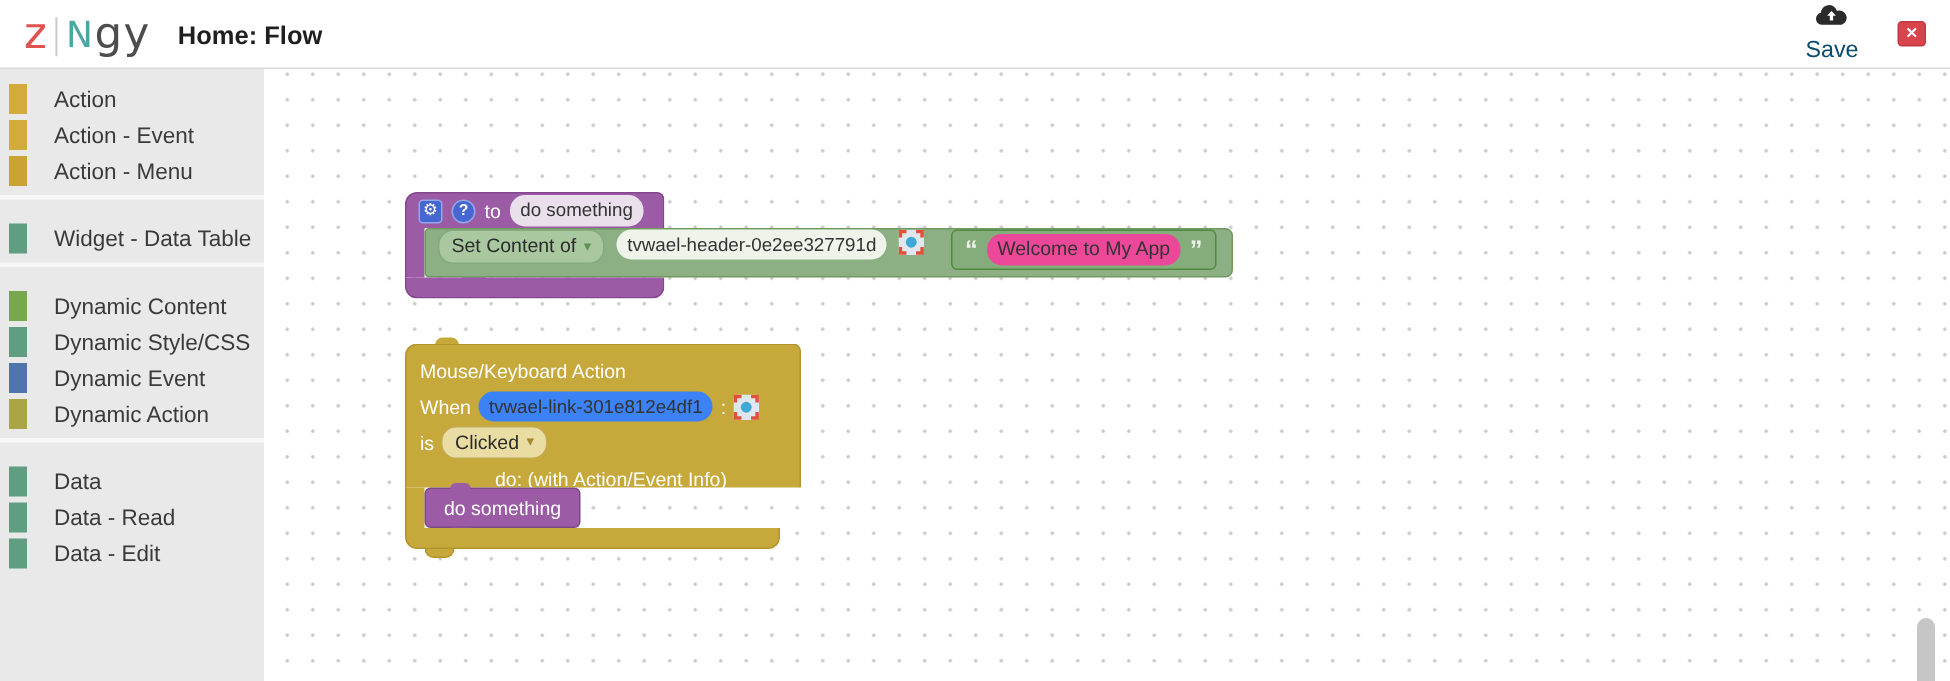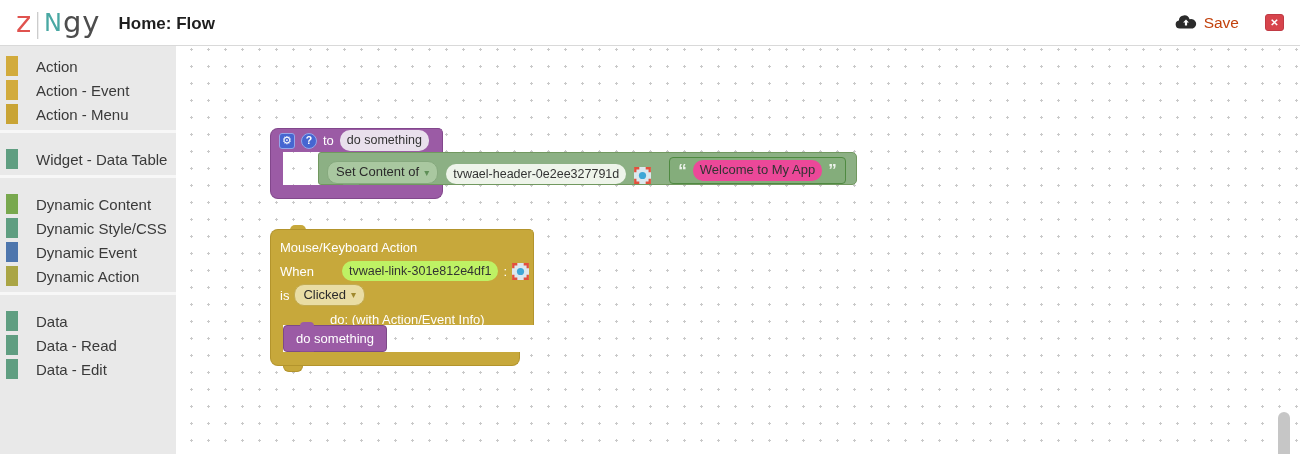--- a/index.html
+++ b/index.html
@@ -11,22 +11,22 @@
   .header { position:absolute; top:0; left:0; right:0; height:46px; background:#fff;
             border-bottom:1px solid #d9d9d9; display:flex; align-items:center; padding:0 16px; }
   .logo { font-family:"DejaVu Sans", sans-serif; font-size:29px; font-weight:400;
           letter-spacing:1px; display:flex; align-items:center; line-height:1; }
   .logo .lz  { color:#e0534f; }
   .logo .lbar{ color:#c9c9c9; font-weight:200; margin:0 1px; font-size:26px; }
   .logo .ln  { color:#49a8a3; font-size:24px; }
   .logo .lgy { color:#4d4d4d; }
   .page-title { margin-left:18px; font-size:17px; font-weight:bold; color:#1f1f1f; padding-top:2px; }
   .header-right { margin-left:auto; display:flex; align-items:center; }
-  .save-btn { display:flex; align-items:center; gap:7px; cursor:pointer; color:#c2410c;
-              font-size:15.5px; }
+  .save-btn { display:flex; align-items:center; gap:7px; cursor:pointer; color:#0c4a6e;
+              font-size:15.5px;flex-direction:column; }
   .close-btn { margin-left:26px; width:19px; height:17px; background:#d7444c; border:1px solid #c03a44;
                border-radius:3px; color:#fff; font-size:10px; font-weight:bold; display:flex;
                align-items:center; justify-content:center; cursor:pointer; line-height:1; }
 
   
   .sidebar { position:absolute; top:46px; left:0; width:176px; bottom:0; background:#e9e9e9;
              padding-top:8px; overflow:hidden; }
   .side-group + .side-group { border-top:3px solid #f7f7f7; margin-top:4px; padding-top:14px; }
   .side-item { height:24px; display:flex; align-items:center; cursor:pointer; }
   .side-bar { width:12px; height:20px; margin-left:6px; flex:none; }
@@ -57,21 +57,21 @@
               justify-content:center; cursor:pointer; line-height:1; }
   .proc-name-field { background:#e9e0ec; }
   .proc-spine { position:absolute; left:0; top:24px; width:13px; height:33px; background:#9b5ba5;
                 border-left:1px solid #82478c; }
   .proc-bottom { position:absolute; left:0; top:57px; width:173px; height:14px; background:#9b5ba5;
                  border:1px solid #82478c; border-top:none; border-radius:0 0 8px 8px; }
 
   
   .setc { position:absolute; left:13px; top:24px; height:33px; background:#8cb084;
           border:1px solid #71985f; border-radius:3px 5px 5px 3px; display:inline-flex;
-          align-items:flex-end; gap:8px; padding:0 10px 0 8px; white-space:nowrap;margin-left:35px; }
+          align-items:flex-start; gap:8px; padding:0 10px 0 8px; white-space:nowrap; }
   .setc::after { content:""; position:absolute; left:24px; bottom:-5px; width:16px; height:5px;
                  background:#79a06f; border-radius:0 0 5px 5px; }
   .setc-dd { background:#a9c8a0; border:1px solid #86a97e; }
   .setc-dd .dd-arrow { color:#5f8f57; }
   .setc-field { background:#eef4ea; }
 
   
   .txtblk { height:27px; background:#84ad7b; border:1.5px solid #4f8a41; border-radius:4px;
             display:inline-flex; align-items:center; gap:6px; padding:0 8px; margin-left:10px;
             position:relative; }
@@ -82,21 +82,21 @@
   .picker { width:17px; height:17px; flex:none; cursor:pointer; display:inline-block; }
 
   
   .mka { position:absolute; left:94px; top:183px; }
   .mka-body { position:absolute; left:0; top:0; width:264px; height:96px; background:#c7a83b;
               border:1px solid #b3942c; border-bottom:none; border-radius:8px 5px 0 0; padding:5px 9px 0 9px; }
   .mka-bump-top { position:absolute; left:20px; top:-4px; width:16px; height:5px; background:#c7a83b;
                   border-radius:5px 5px 0 0; }
   .mka-row { display:flex; align-items:center; gap:5px; height:24px; }
   .mka-title { font-size:13px; }
-  .mka-field { background:#bef264;margin-left:23px; }
+  .mka-field { background:#3b82f6; }
   .mka-dd { background:#e9dda4; border:1px solid #c2ab52; }
   .mka-dd .dd-arrow { color:#a08a2e; }
   .mka-do { margin-left:50px; }
   .mka-slot { position:absolute; left:0; top:96px; height:27px; }
   .mka-spine { position:absolute; left:0; top:0; width:13px; height:27px; background:#c7a83b;
                border-left:1px solid #b3942c; }
   .stmt { position:absolute; left:13px; top:0; height:27px; background:#9b5ba5;
           border:1px solid #7d4a87; border-radius:4px; display:inline-flex; align-items:center;
           padding:0 12px; }
   .stmt::before { content:""; position:absolute; left:16px; top:-4px; width:14px; height:4px;

